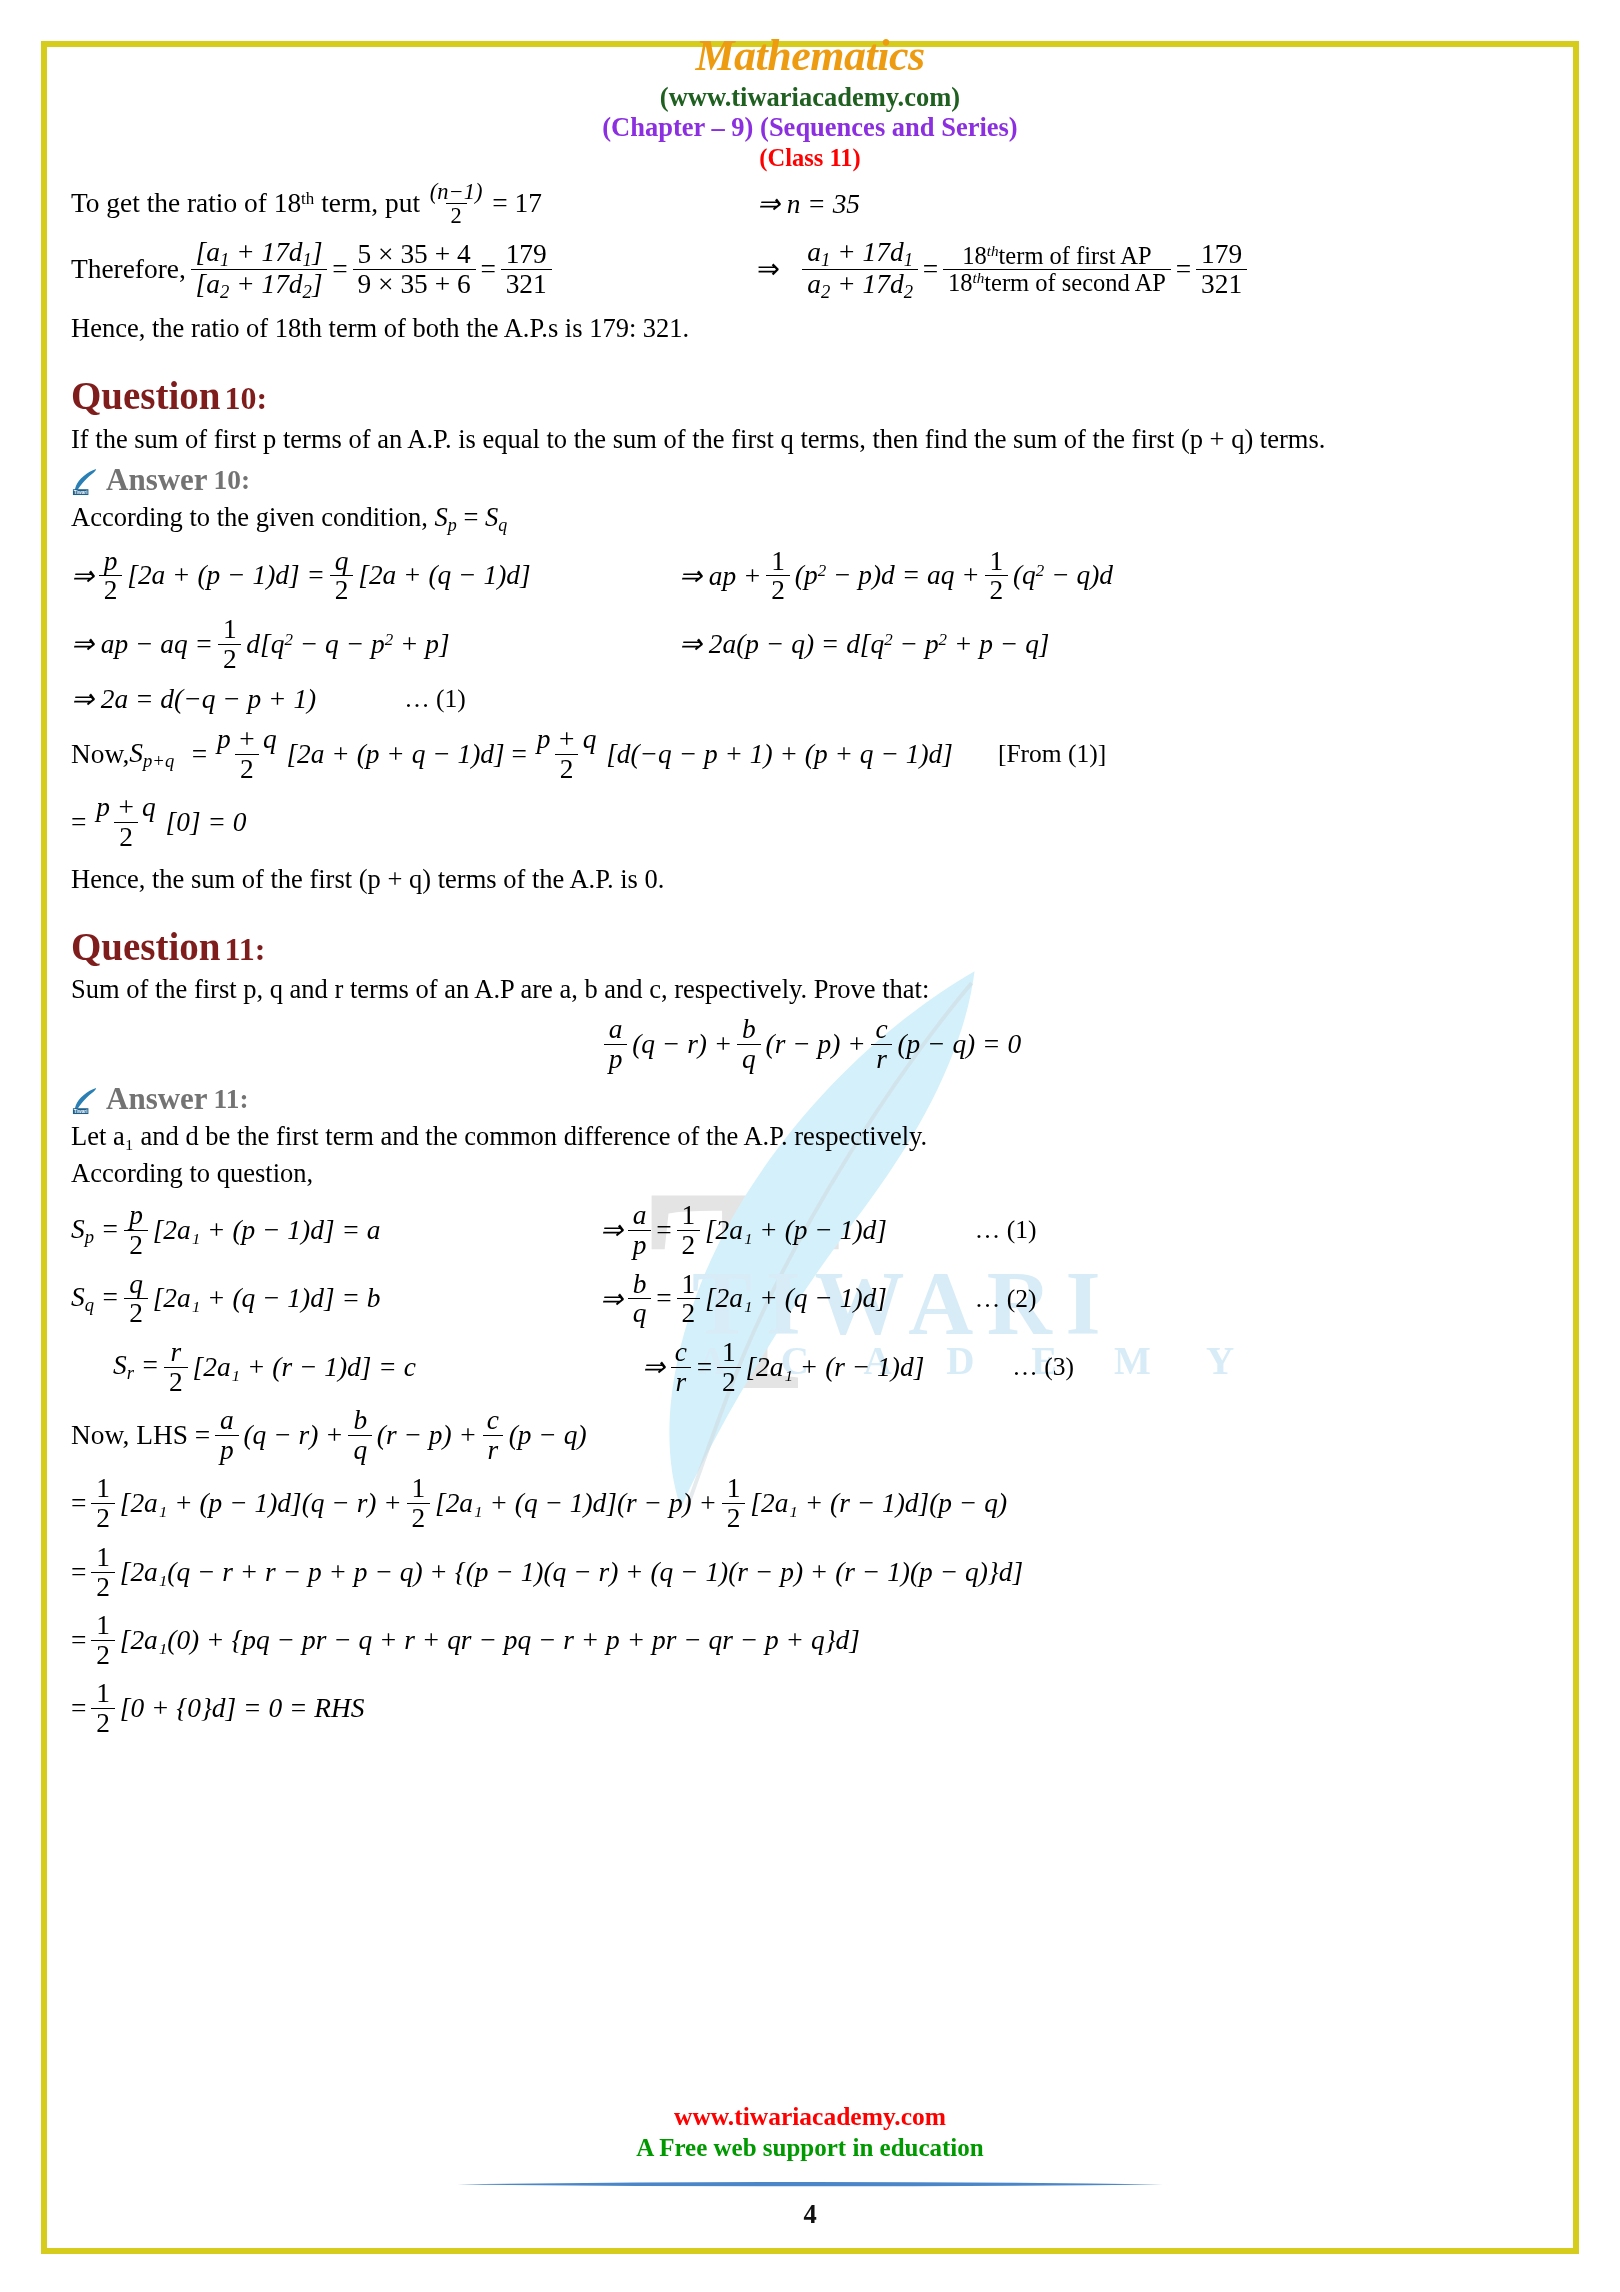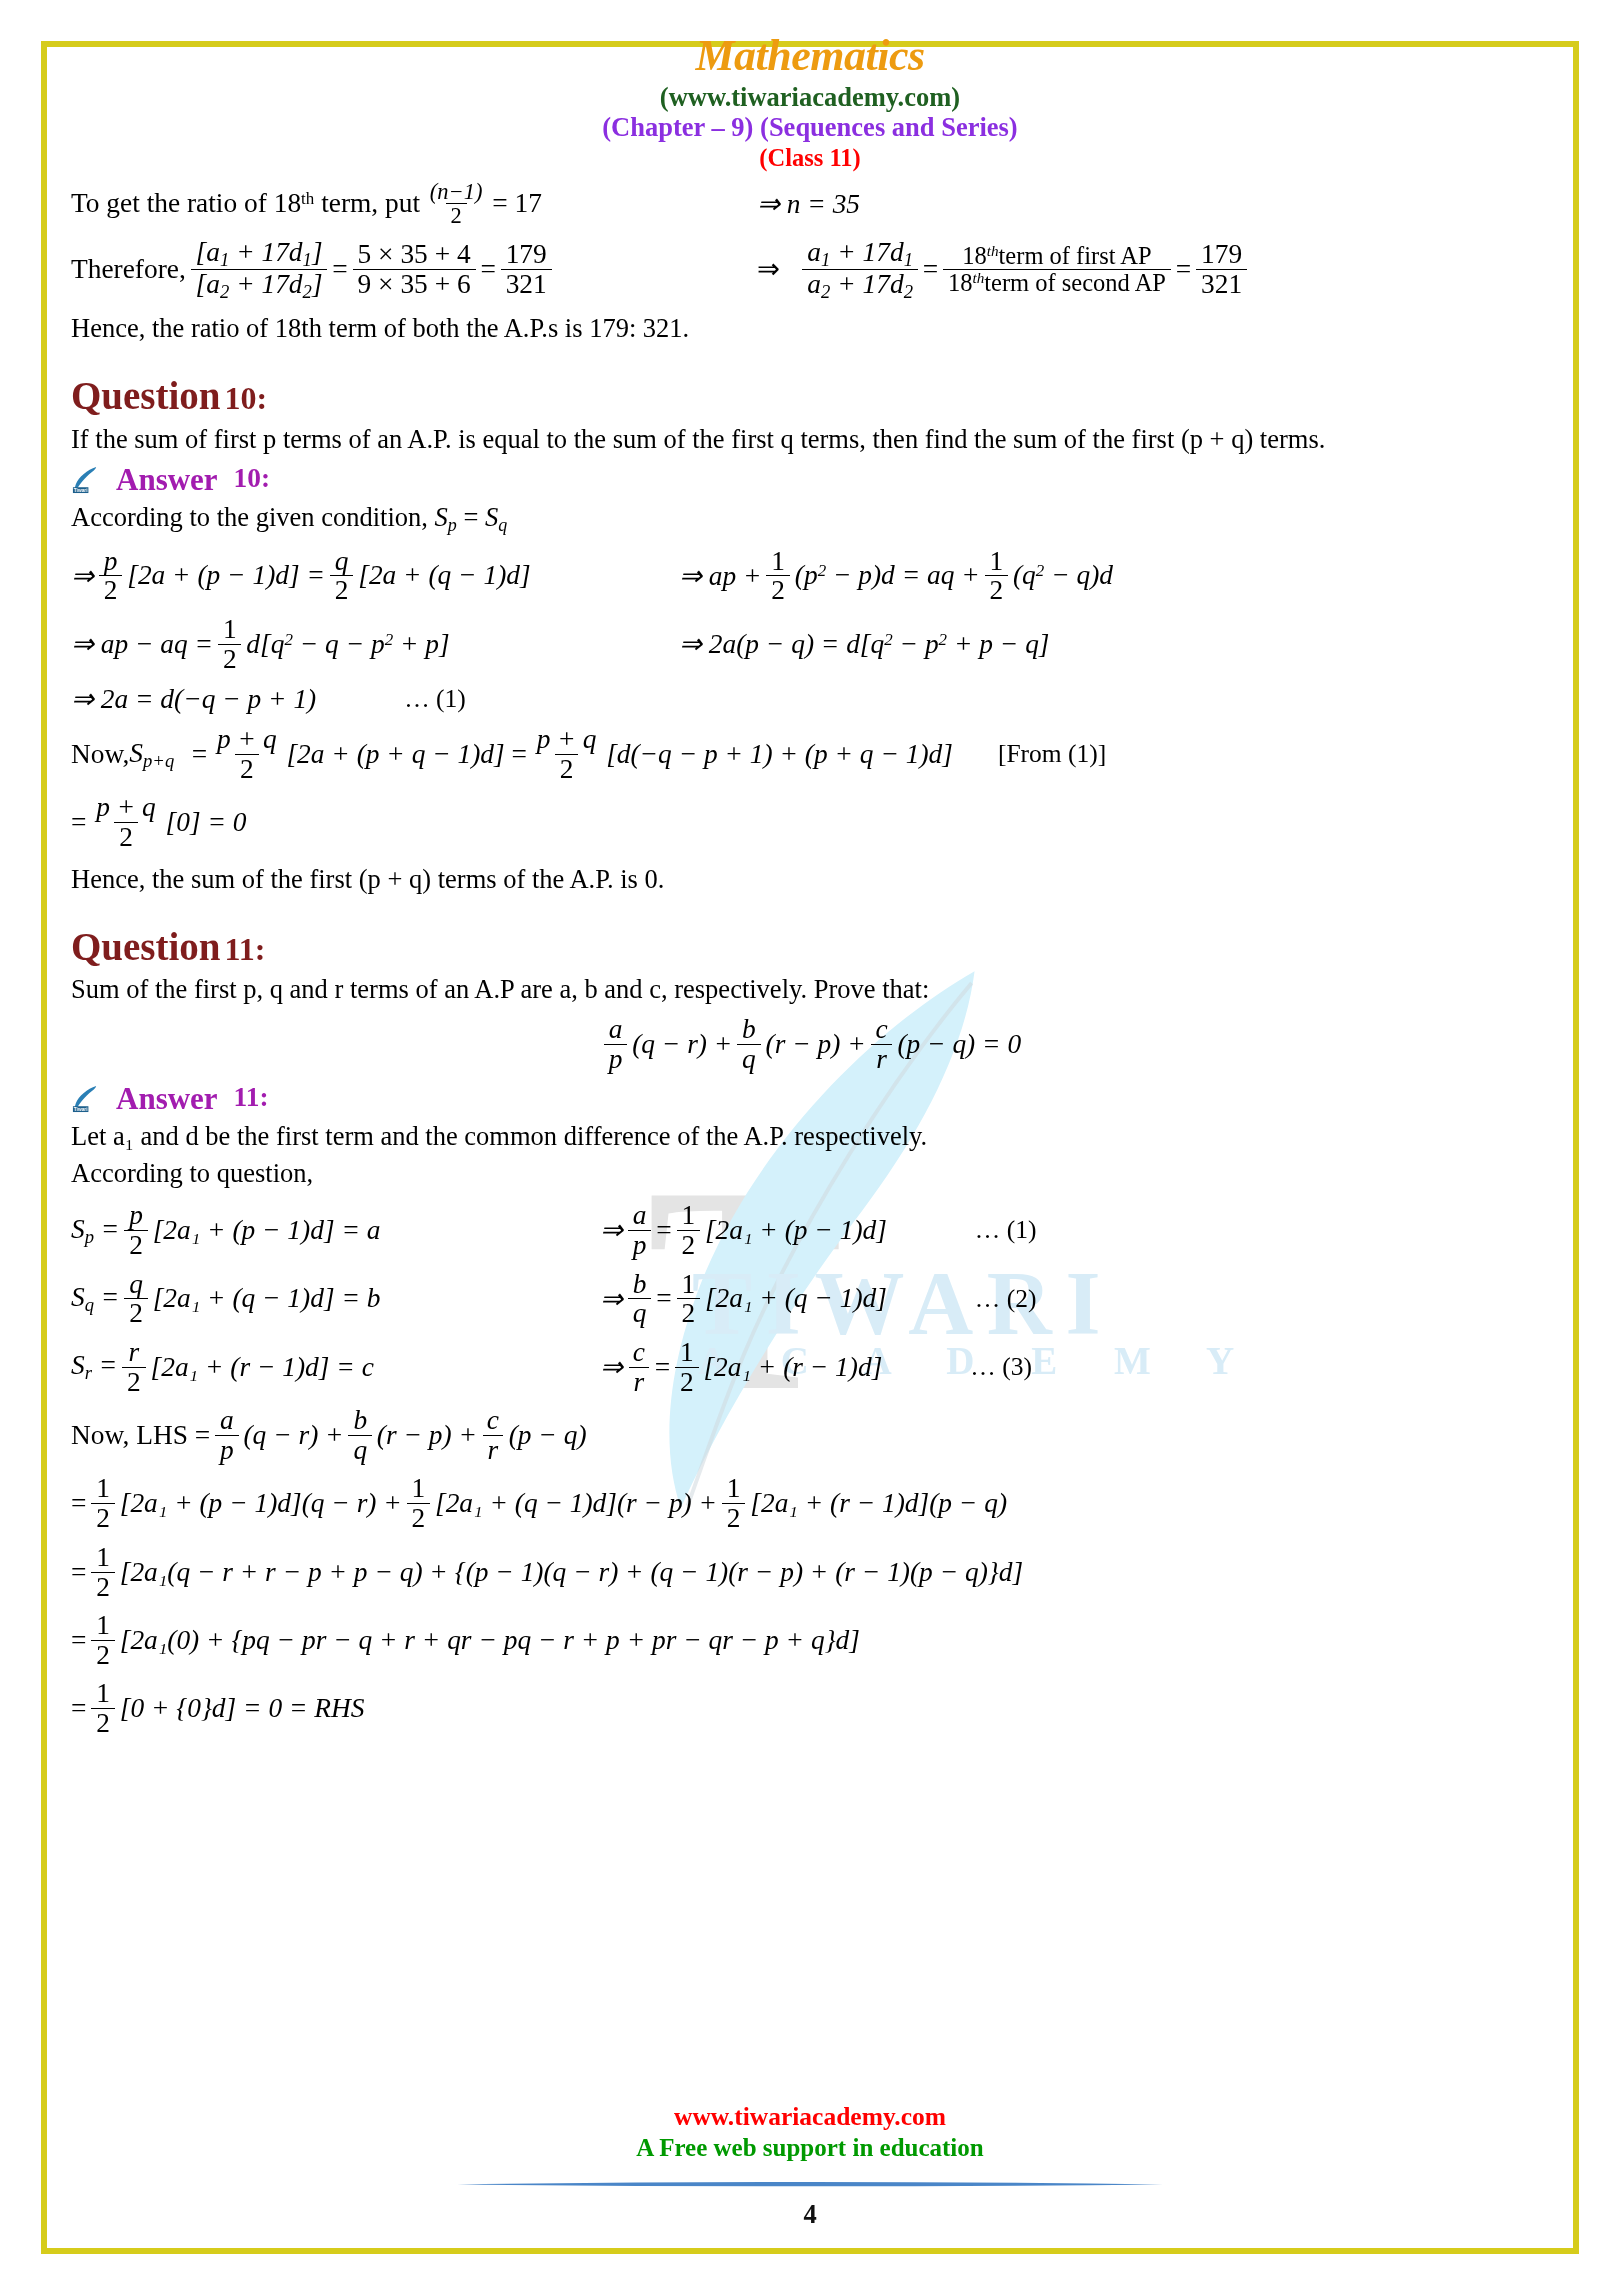--- a/index.html
+++ b/index.html
@@ -138,26 +138,26 @@
     color: #7f1d1d;
     margin: 29px 0 3.9px 0;
     line-height: 1.1;
   }
   .q-head .big { font-size: 39px; }
   .q-head .num { font-size: 32px; }
 
   .a-head {
     font-family: "Liberation Serif", serif;
     font-weight: bold;
-    color: #a21caf;
+    color: #737373;
     margin: 5.9px 0 2.9px 0;
     line-height: 1.1;
     display: flex;
-    align-items: flex-start;
-    gap: 16px;
+    align-items: center;
+    gap: 6px;
   }
   .a-head .big { font-size: 31px; }
   .a-head .num { font-size: 27.4px; }
   .leaf-icon {
     display: inline-block;
     width: 29px;
     height: 29px;
     position: relative;
     top: 2px;
   }
@@ -513,21 +513,21 @@
           <span class="num-part">1</span>
           <span class="den-part">2</span>
         </span>
         <span class="m">[2a₁ + (q − 1)d]</span>
         <span class="gap-lg"></span>
         <span class="eqlabel">… (2)</span>
       </div>
     </div>
 
     <div class="mrow">
-      <div class="col-l" style="flex:0 0 529px;">
+      <div class="col-l" style="flex:0 0 529px;margin-left:42px;">
         <span class="m"><i>S</i><sub><i>r</i></sub> =</span>
         <span class="frac">
           <span class="num-part m">r</span>
           <span class="den-part">2</span>
         </span>
         <span class="m">[2a₁ + (r − 1)d] =</span>
         <span class="m">&nbsp;</span>
         <span class="m">c</span>
       </div>
       <div class="col-r">

